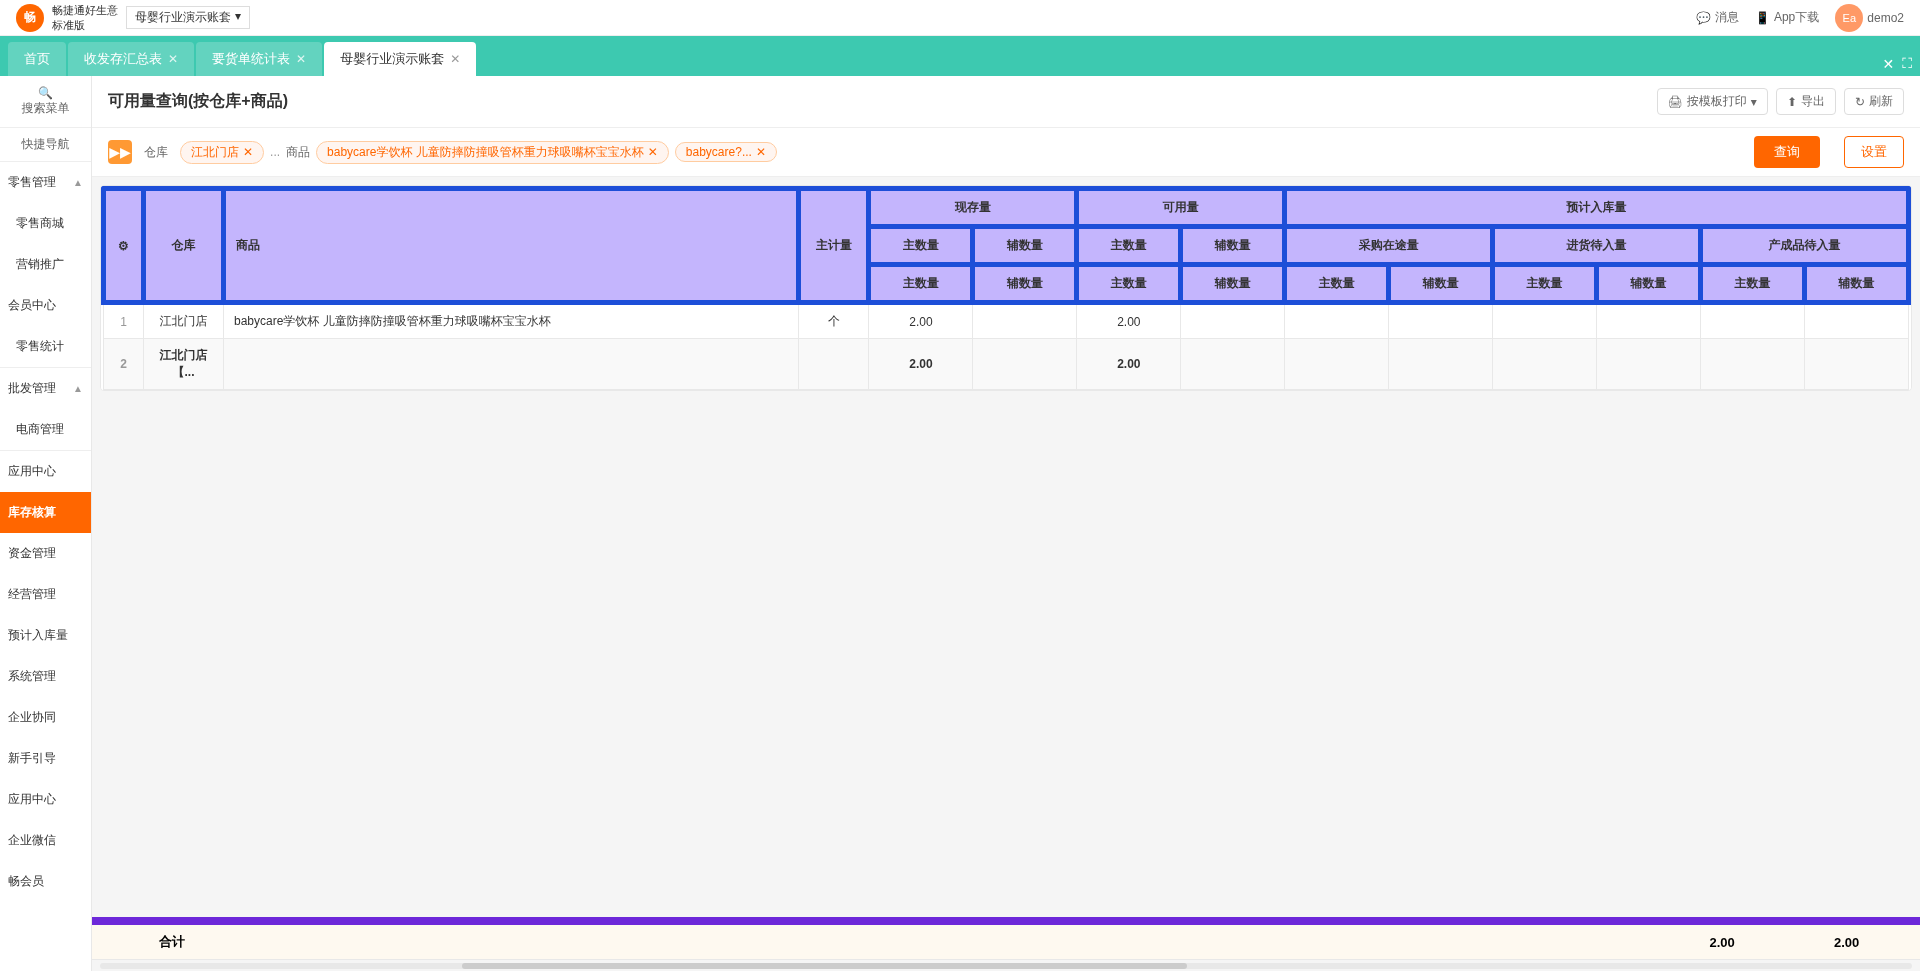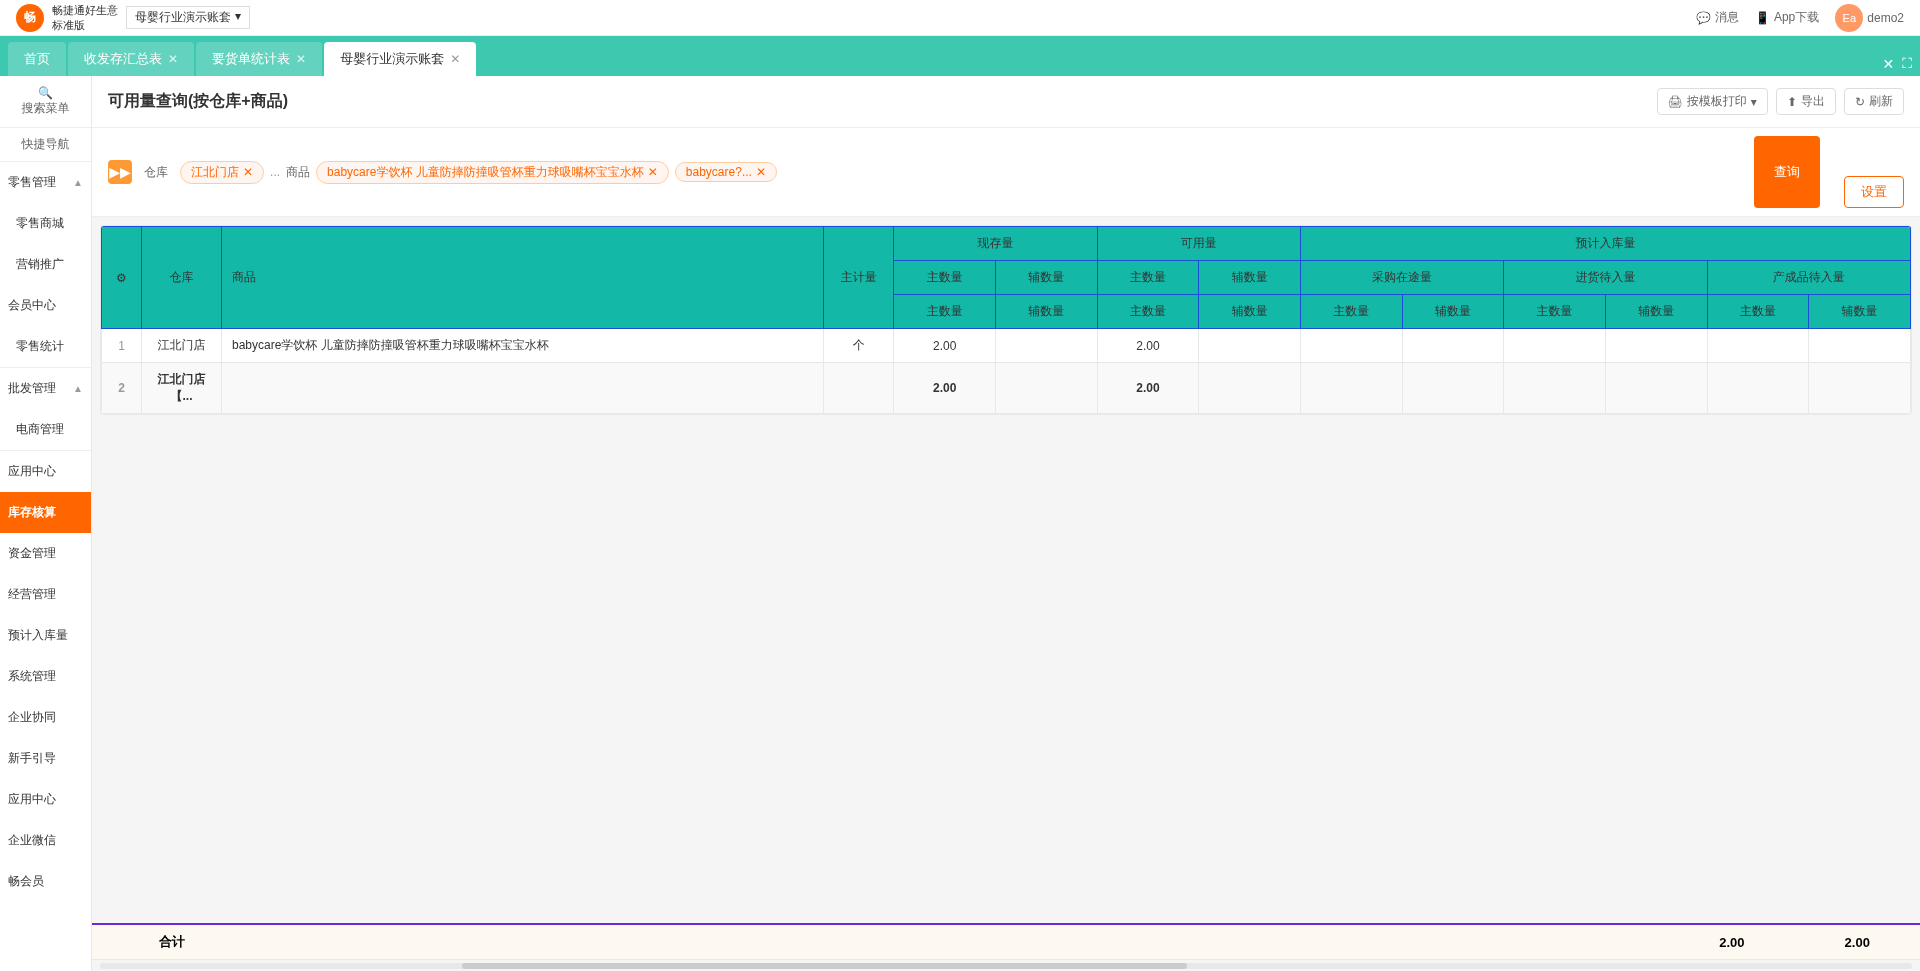--- a/index.html
+++ b/index.html
@@ -47,26 +47,26 @@
     
     .filter-bar { background: #fff; padding: 8px 16px; display: flex; align-items: center; gap: 12px; border-bottom: 1px solid #eee; margin-bottom: 8px; }
     .filter-toggle { width: 24px; height: 24px; background: #ff9933; border-radius: 4px; display: flex; align-items: center; justify-content: center; color: #fff; cursor: pointer; font-size: 14px; }
     .filter-label { font-size: 12px; color: #666; }
     .filter-tag-group { display: flex; align-items: center; gap: 6px; flex: 1; }
     .filter-tag { display: flex; align-items: center; gap: 4px; background: #fff5f0; border: 1px solid #ffcca0; border-radius: 12px; padding: 2px 10px; font-size: 12px; color: #ff6600; }
     .filter-tag .remove { cursor: pointer; color: #ff6600; font-size: 12px; }
     .filter-more { color: #999; font-size: 12px; cursor: pointer; }
     .filter-right { display: flex; gap: 24px; }
     .btn-query { background: #ff6600; color: #fff; border: none; border-radius: 4px; padding: 6px 20px; font-size: 13px; cursor: pointer; }
-    .btn-settings { background: #fff; color: #ff6600; border: 1px solid #ff6600; border-radius: 4px; padding: 6px 16px; font-size: 13px; cursor: pointer; margin-top: 40px; }
+    .btn-settings { background: #fff; color: #ff6600; border: 1px solid #ff6600; border-radius: 4px; padding: 6px 16px; font-size: 13px; cursor: pointer; }
 
     
     .table-container { flex: 1; overflow: auto; padding: 0 8px 0 8px; }
     .data-table { width: 100%; border-collapse: collapse; background: #fff; font-size: 12px; }
-    .data-table th { background: #14b8a6; border: 1px solid #1d4ed8; padding: 8px 10px; text-align: center; color: #333; font-weight: normal; white-space: nowrap; }
+    .data-table th { background: #c4b5fd; border: 5px solid #1d4ed8; padding: 8px 10px; text-align: center; color: #333; font-weight: bold; white-space: nowrap; }
     .data-table td { border: 1px solid #e8e8e8; padding: 8px 10px; text-align: center; color: #333; }
     .data-table .row-num { color: #999; }
     .col-product { text-align: left !important; }
 
     
     .scrollbar-area { height: 12px; background: #f5f5f5; border-top: 1px solid #e8e8e8; display: flex; align-items: center; padding: 0 8px; }
     .scrollbar-track { flex: 1; height: 6px; background: #e8e8e8; border-radius: 3px; }
     .scrollbar-thumb { width: 40%; height: 6px; background: #ccc; border-radius: 3px; margin-left: 20%; }
     .table-wrapper { background: #fff; border: 1px solid #e8e8e8; border-radius: 4px; overflow: auto; }
   </style>
@@ -314,21 +314,21 @@
               <td></td>
               <td></td>
               <td></td>
               <td></td>
             </tr>
           </tbody>
         </table>
       </div>
     </div>
 
-    <div style="background:#fef9f0; border-top: 2px solid #6d28d9; padding: 8px 0 8px 0; display:flex; ">
+    <div style="background:#fef9f0; border-top: 8px solid #6d28d9; padding: 8px 11px 8px 0; display:flex; ">
       <table style="width:100%; border-collapse:collapse; font-size:13px;">
         <tbody>
             <tr>
           <td style="width:40px;"></td>
           <td style="width:80px; font-weight:bold; text-align:center;">合计</td>
           <td style="min-width:280px;"></td>
           <td style="width:70px;"></td>
           <td style="text-align:center; font-weight:bold;">2.00</td>
           <td style="text-align:center;"></td>
           <td style="text-align:center; font-weight:bold;">2.00</td>

